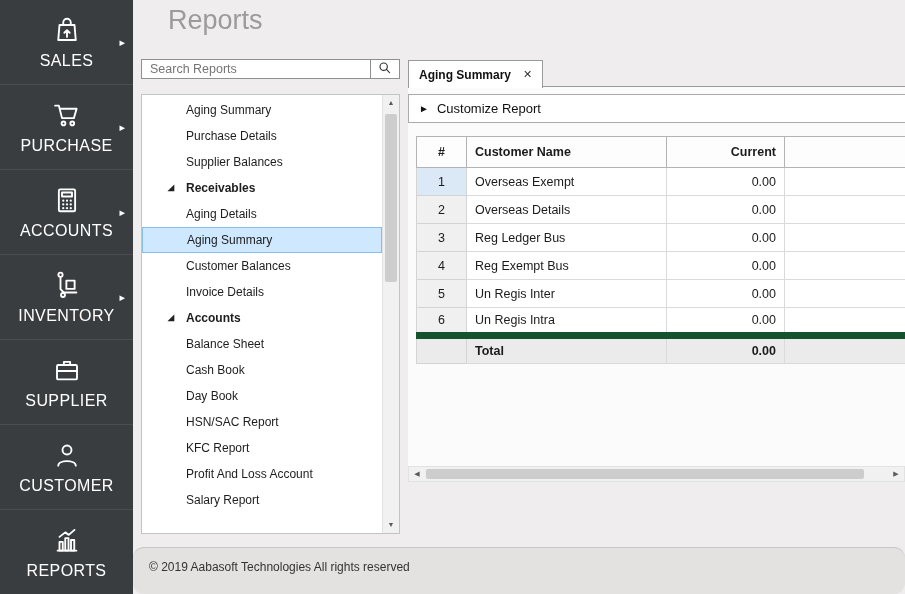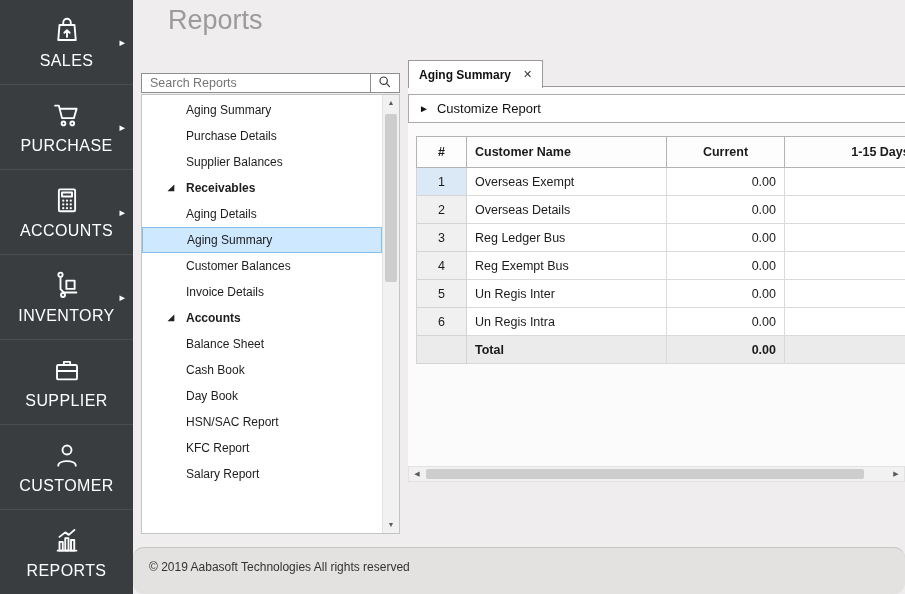--- a/index.html
+++ b/index.html
@@ -15,21 +15,21 @@
   .side-icon svg{display:block;width:30px;height:30px;stroke:#ffffff;fill:none;
                  stroke-width:1.5;stroke-linecap:round;stroke-linejoin:round;}
   .side-label{color:#ffffff;font-size:16px;letter-spacing:.4px;}
   .side-arrow{position:absolute;right:8px;top:50%;transform:translateY(-50%);
               color:#ffffff;font-size:11px;line-height:1;}
 
   
   .page-title{position:absolute;left:168px;top:5px;font-size:27px;color:#9b9b9b;}
 
   
-  .search-row{position:absolute;left:141px;top:73px;width:259px;height:20px;display:flex;}
+  .search-row{position:absolute;left:141px;top:59px;width:259px;height:20px;display:flex;}
   .search-input{flex:1;min-width:0;border:1px solid #8f8f8f;border-right:none;background:#fff;
                 padding:0 8px;font-size:12.5px;color:#444;outline:none;
                 font-family:"Liberation Sans",sans-serif;}
   .search-btn{width:30px;background:#fff;border:1px solid #8f8f8f;display:flex;align-items:center;
               justify-content:center;cursor:pointer;padding:0;}
   .search-btn svg{width:16px;height:16px;stroke:#333;fill:none;stroke-width:1.7;stroke-linecap:round;}
 
   
   .list-panel{position:absolute;left:141px;top:94px;width:259px;height:440px;background:#fff;
               border:1px solid #c4c4c4;box-sizing:border-box;}
@@ -66,25 +66,25 @@
   
   .grid-wrap{position:absolute;left:8px;top:49px;}
   table.grid{border-collapse:collapse;table-layout:fixed;width:560px;background:#fff;
              font-size:12.5px;color:#1b1b1b;border:1px solid #9e9e9e;}
   .grid th{border:1px solid #b3b3b3;height:29px;font-weight:bold;background:#fdfdfd;
            padding:8px 8px;box-sizing:border-box;}
   .grid td{border:1px solid #dadada;height:28px;padding:0 8px;box-sizing:border-box;
            white-space:nowrap;overflow:hidden;}
   .grid th.c-num{text-align:center;padding:0;}
   .grid th.c-name{text-align:left;}
-  .grid th.c-amt{text-align:center;}
+  .grid th.c-amt{text-align:right;}
   .grid td.c-num{background:#f0f0f0;text-align:center;border-color:#d4d4d4;padding:0;}
   .grid td.c-amt{text-align:right;}
   .grid tr.sel td.c-num{background:#dbe8f5;}
-  .grid tr.total td{background:#ebebeb;font-weight:bold;border-top:1px solid #14532d;}
+  .grid tr.total td{background:#ebebeb;font-weight:bold;border-top:7px solid #14532d;}
 
   .hscroll{position:absolute;left:0;top:379px;width:497px;height:16px;background:#f2f1f1;
            border:1px solid #e2e2e2;box-sizing:border-box;cursor:pointer;}
   .hscroll .sb-arrow{position:absolute;top:0;width:16px;height:100%;text-align:center;
                      font-size:7px;color:#5a5a5a;line-height:14px;}
   .hscroll .sb-arrow.left{left:0;}
   .hscroll .sb-arrow.right{right:0;}
   .hthumb{position:absolute;left:17px;top:2px;width:438px;height:10px;background:#cdcdcd;
           border-radius:2px;cursor:grab;}
 
@@ -218,20 +218,21 @@
       <div class="list-item"><span>Aging Details</span></div>
       <div class="list-item selected"><span>Aging Summary</span></div>
       <div class="list-item"><span>Customer Balances</span></div>
       <div class="list-item"><span>Invoice Details</span></div>
       <div class="list-item group"><span class="group-tri">◢</span><span>Accounts</span></div>
       <div class="list-item"><span>Balance Sheet</span></div>
       <div class="list-item"><span>Cash Book</span></div>
       <div class="list-item"><span>Day Book</span></div>
       <div class="list-item"><span>HSN/SAC Report</span></div>
       <div class="list-item"><span>KFC Report</span></div>
+      <div class="list-item"><span>Profit And Loss Account</span></div>
       <div class="list-item"><span>Salary Report</span></div>
     </div>
     <div class="vscroll">
       <div class="sb-arrow up">▲</div>
       <div class="vthumb"></div>
       <div class="sb-arrow down">▼</div>
     </div>
   </div>
 
   <div class="tab-strip">

